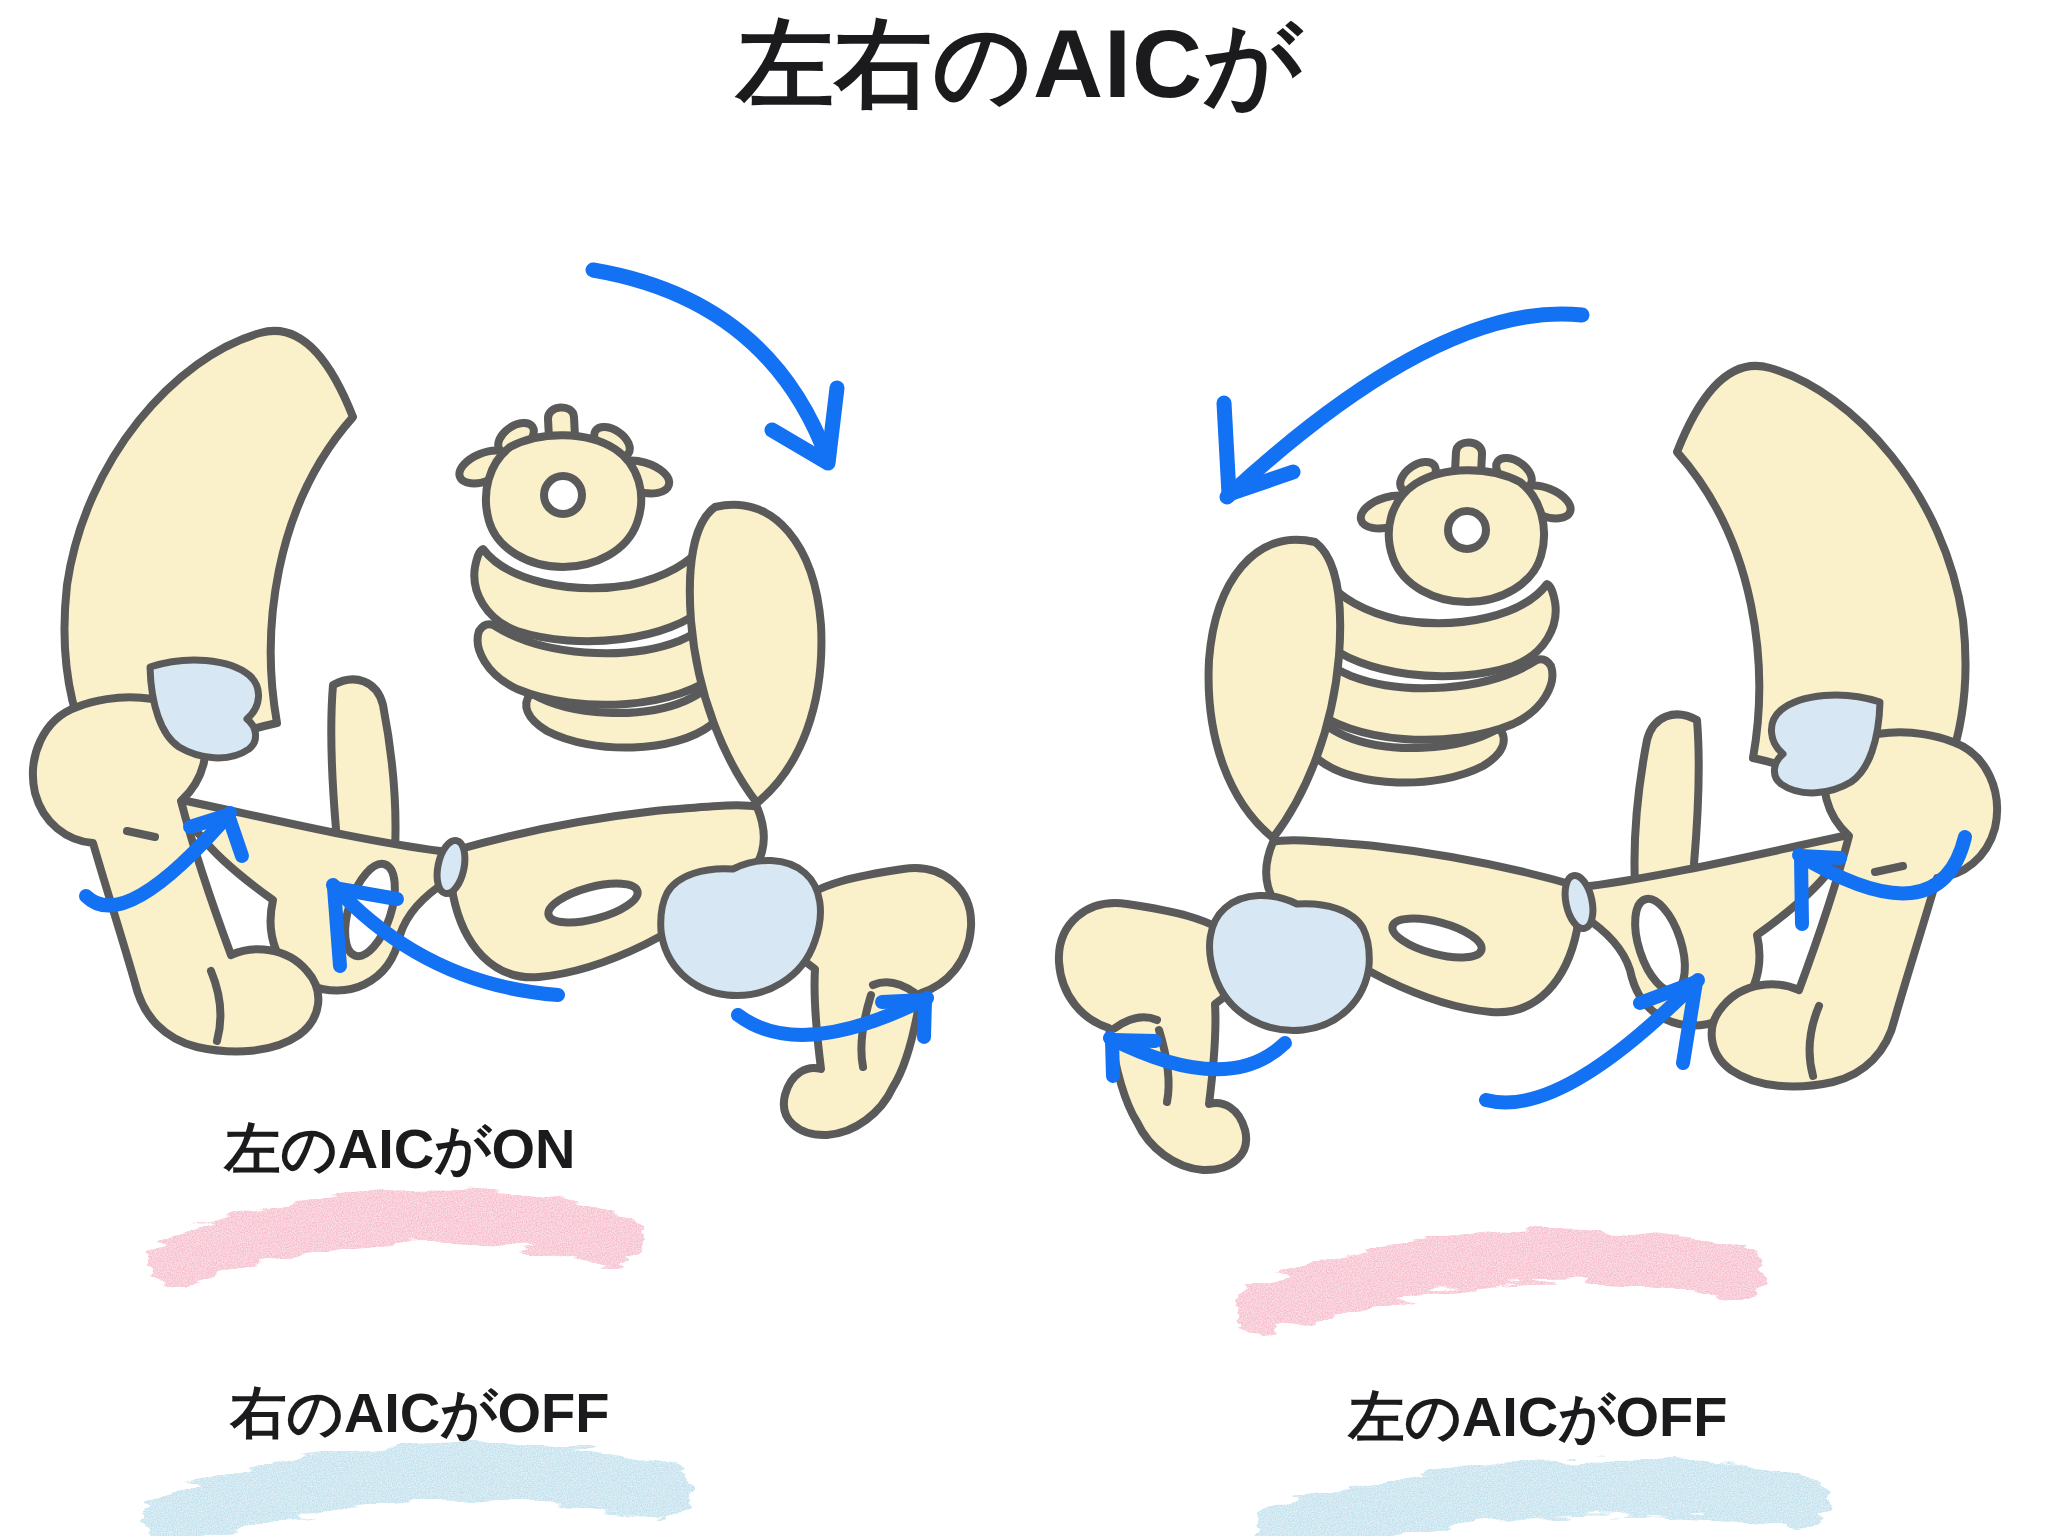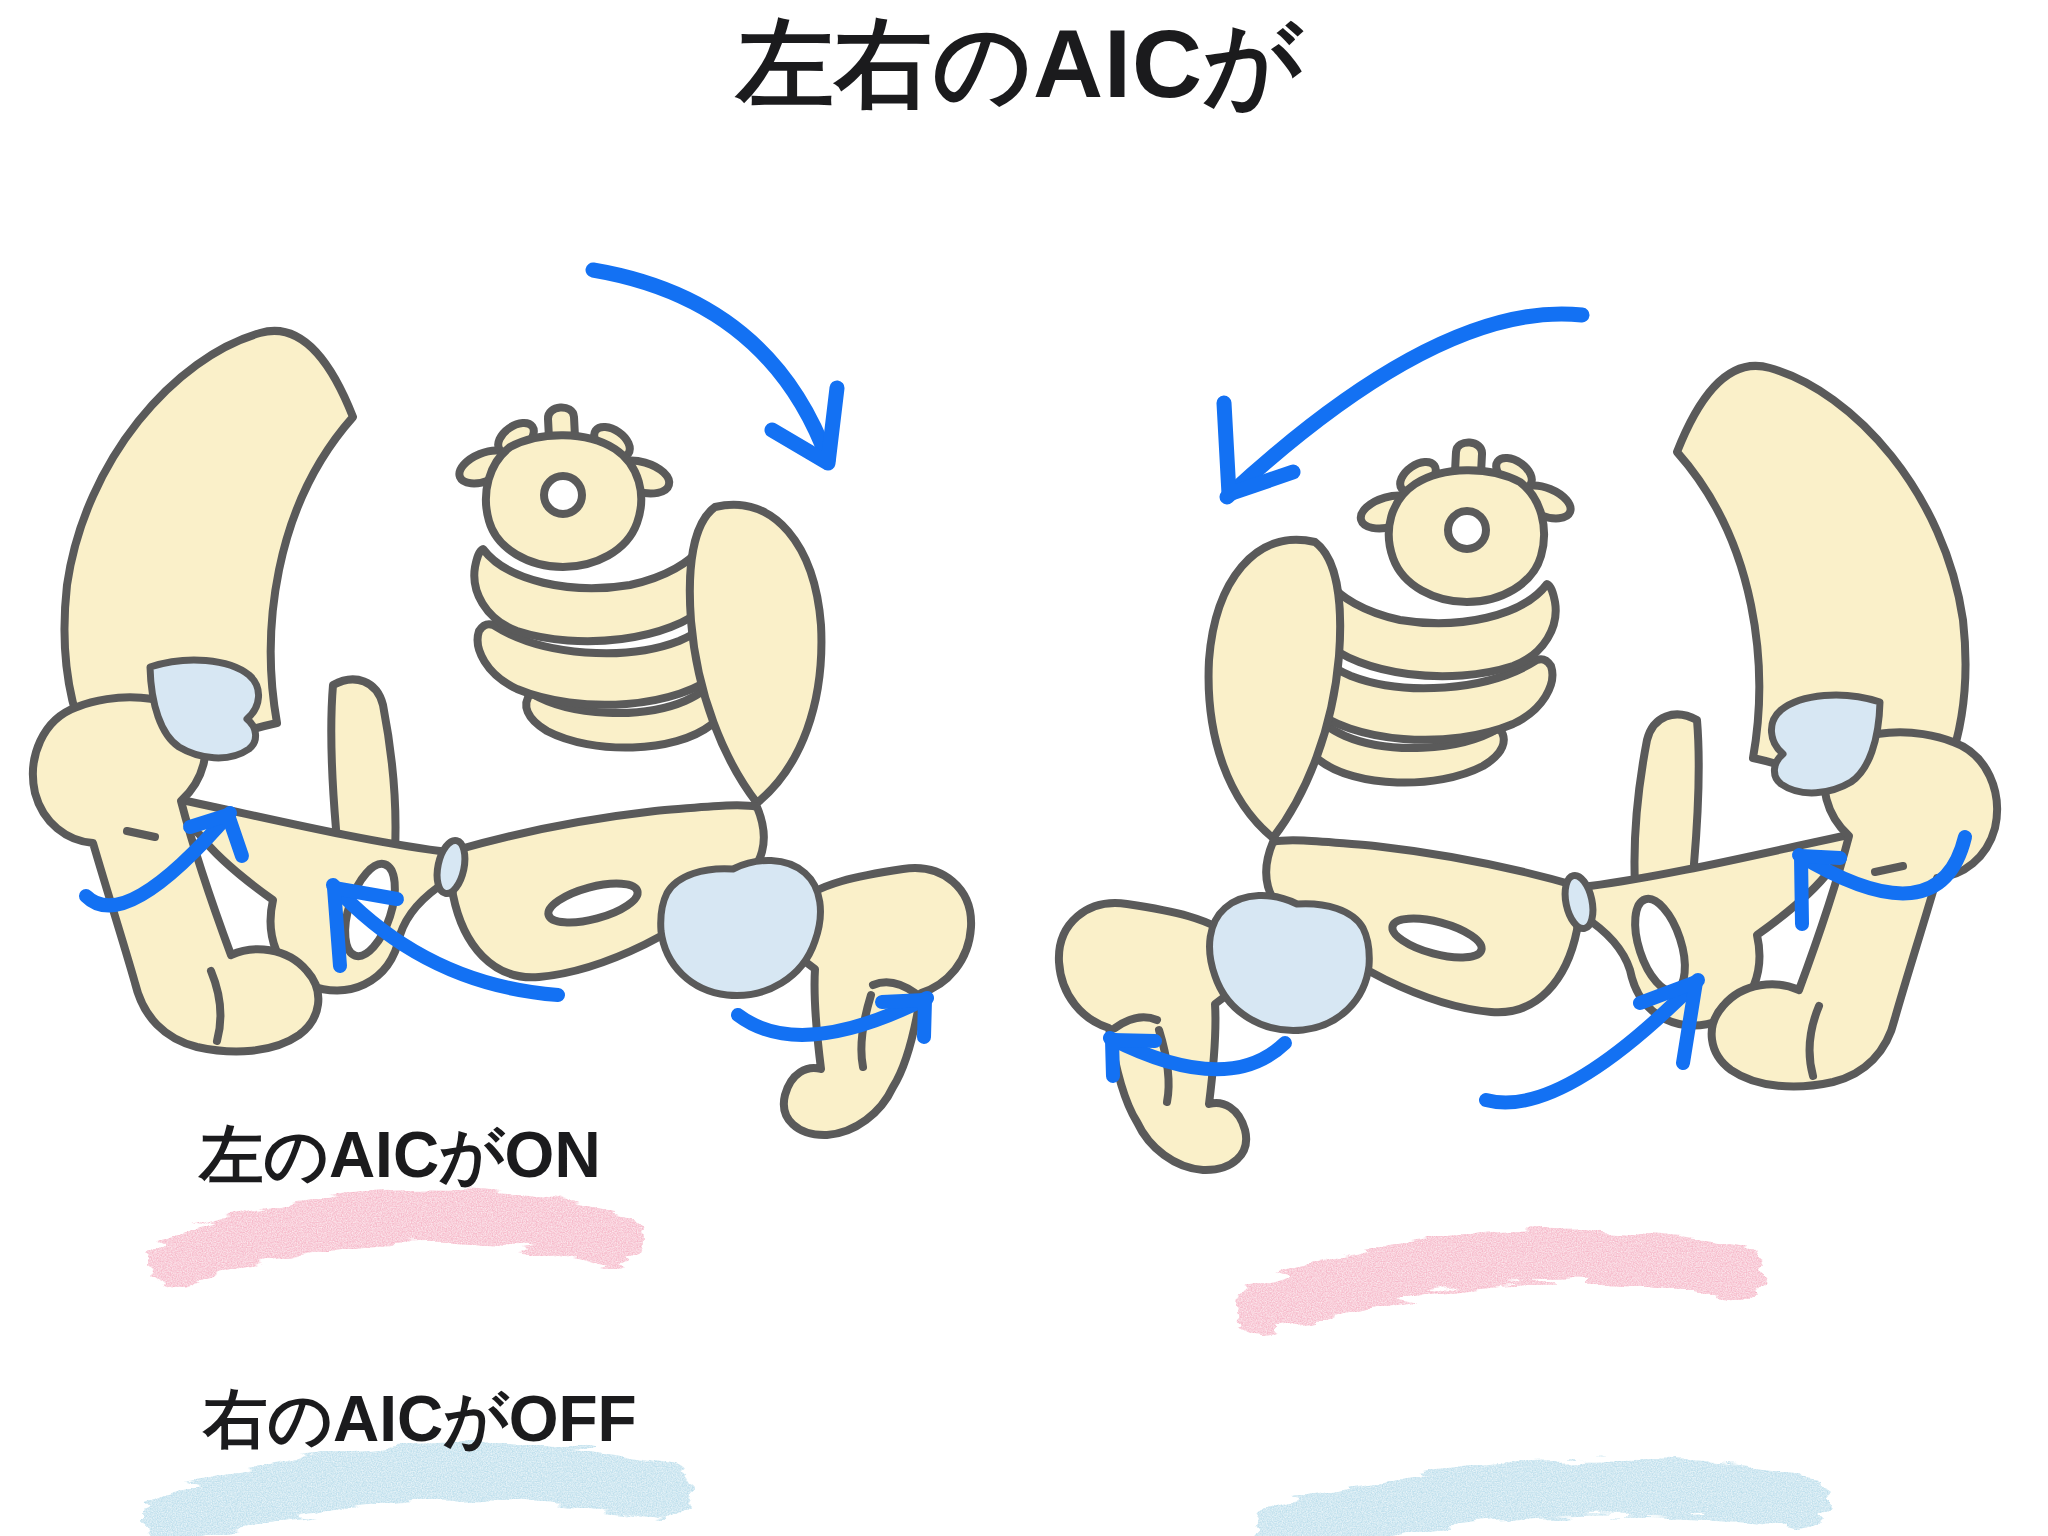--- a/index.html
+++ b/index.html
@@ -28,21 +28,21 @@
   }
   .pelvis-svg.left{left:15px;top:295px;width:980px;height:860px;}
   .pelvis-svg.right{left:1035px;top:330px;width:980px;height:860px;transform:scaleX(-1);}
   .overlay-svg{
     position:absolute;left:0;top:0;width:2048px;height:1536px;
     z-index:2;pointer-events:none;
   }
   .aic-label{
     position:absolute;
     font-weight:900;
-    font-size:64px;
+    font-size:56px;
     text-align:center;
     white-space:nowrap;
     z-index:3;
     color:#1b1b1d;
   }
   .aic-label.l-on  {left:140px; top:1112px; width:520px;}
   .aic-label.l-off {left:140px; top:1376px; width:560px;}
   .aic-label.r-on  {left:1245px;top:1138px; width:530px;}
   .aic-label.r-off {left:1258px;top:1380px; width:560px;}
 </style>
@@ -157,14 +157,15 @@
       </g>
       <g stroke-width="14">
         <path d="M 1965,837 Q 1940,940 1799,855"></path>
         <path d="M 1840,858 L 1801,856 M 1802,924 L 1801,856"></path>
       </g>
     </g>
   </svg>
 
   <div class="aic-label l-on">左のAICがON</div>
   <div class="aic-label l-off">右のAICがOFF</div>
+  <div class="aic-label r-off">左のAICがOFF</div>
 
 </div>
 
 </body></html>

